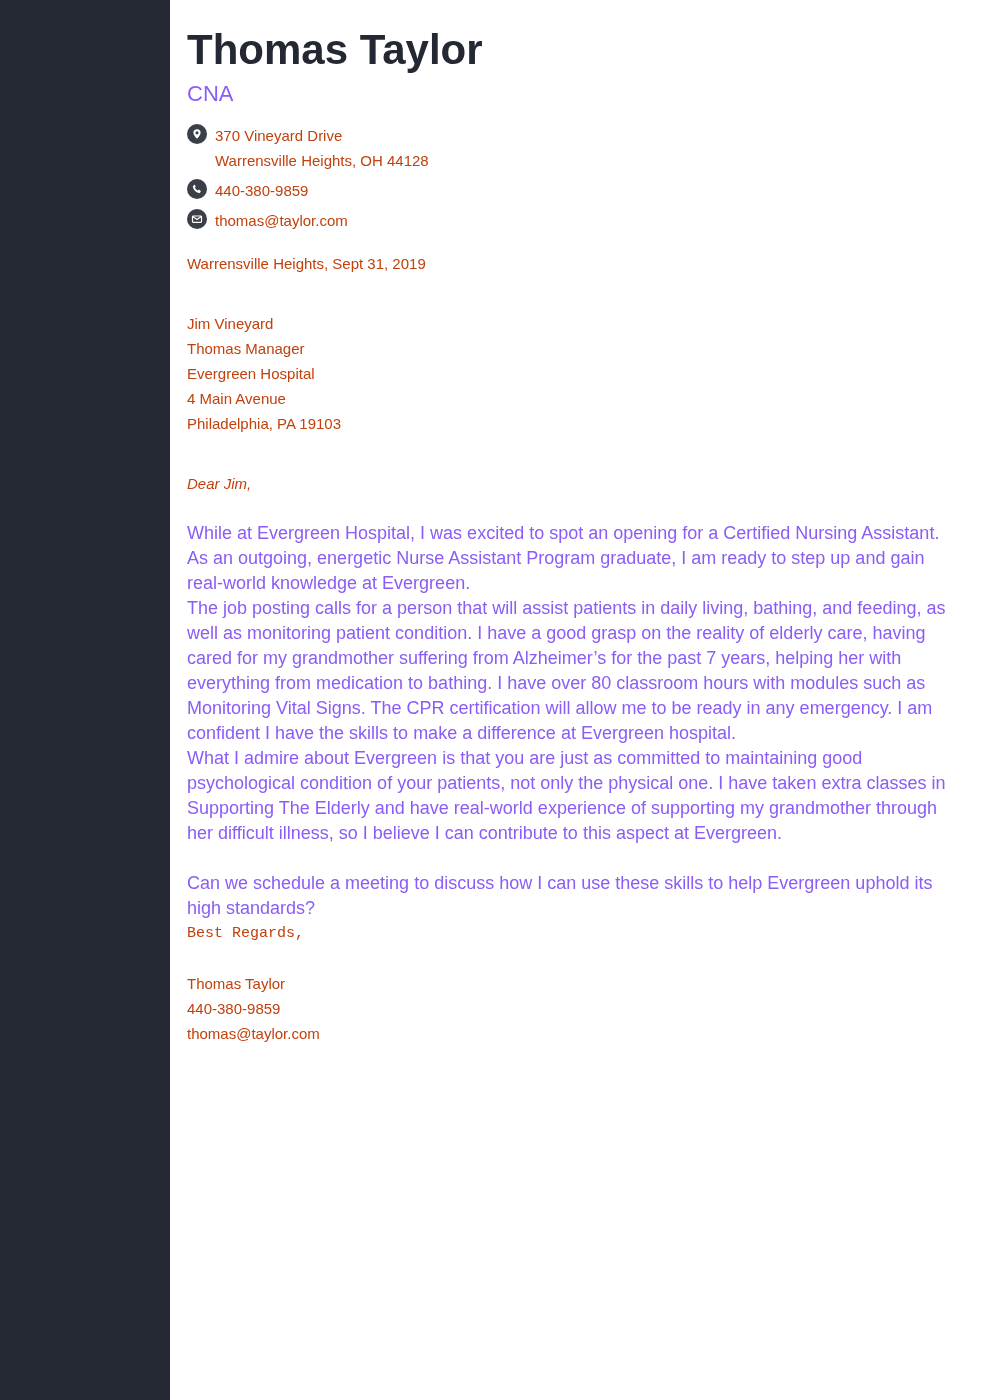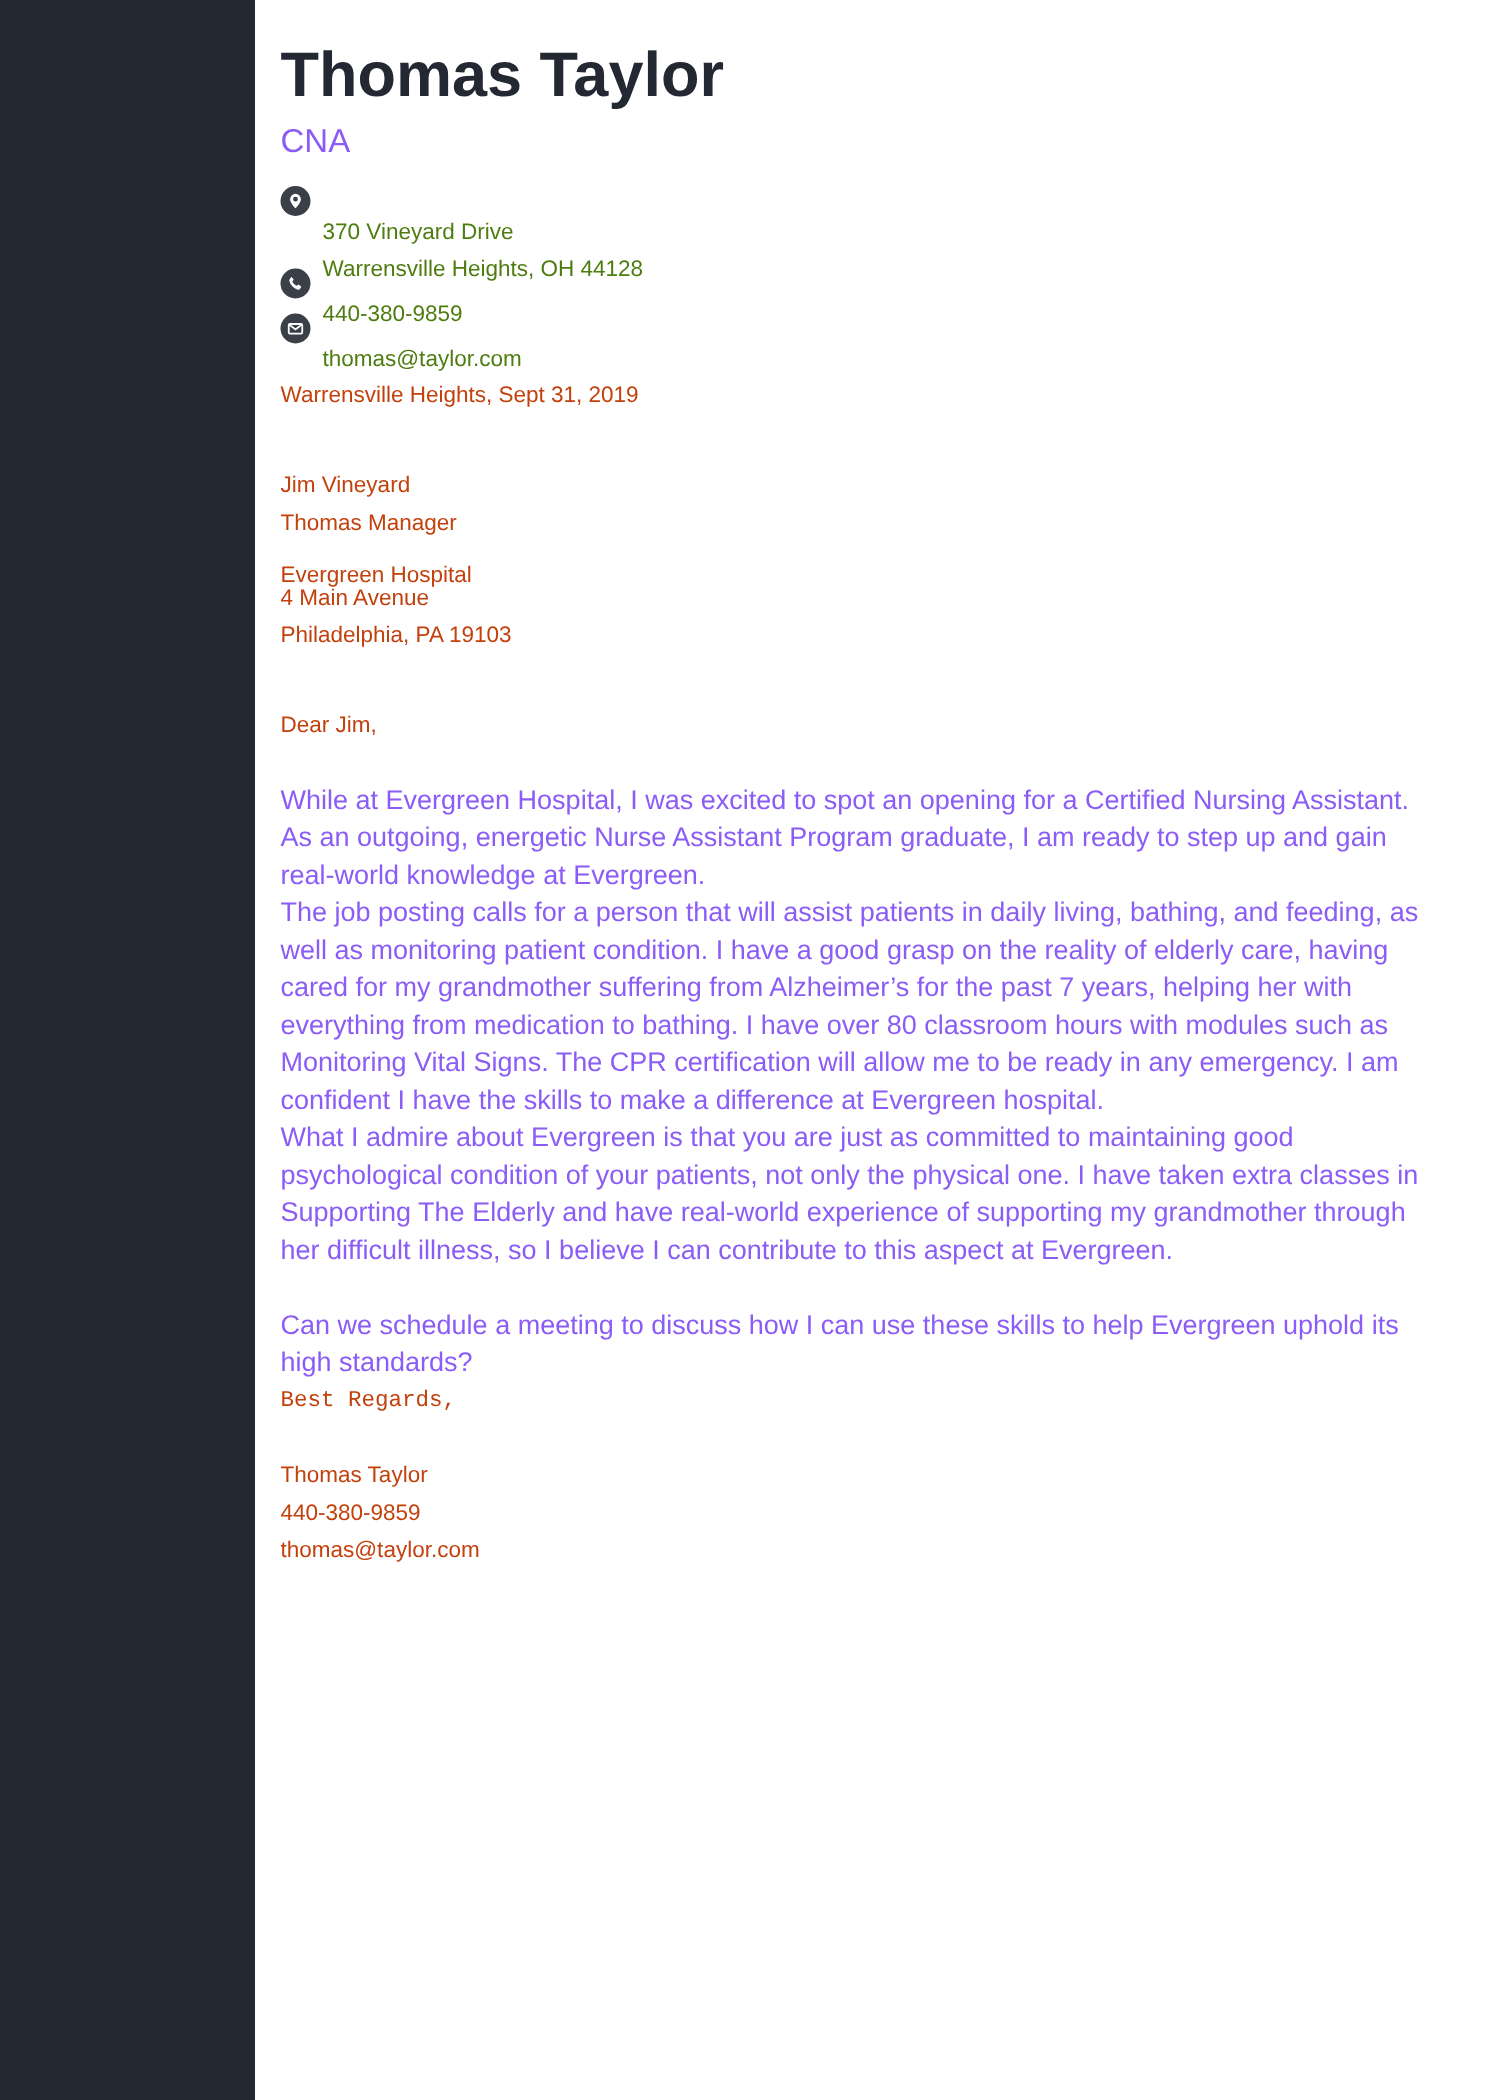--- a/index.html
+++ b/index.html
@@ -5,21 +5,21 @@
   * { margin: 0; padding: 0; box-sizing: border-box; }
   html, body { width: 990px; height: 1400px; background: #ffffff; overflow: hidden; }
   body { position: relative; font-family: "Liberation Sans", sans-serif; color: #333a44; }
   .sidebar { position: absolute; left: 0; top: 0; width: 170px; height: 1400px; background: #232832; }
   .page { position: absolute; left: 187px; top: 0; width: 780px; }
   .name { position: absolute; top: 26px; left: 0; font-size: 42px; font-weight: bold; color: #232832; letter-spacing: 0px; line-height: 48px; white-space: nowrap; }
   .title { position: absolute; top: 81px; left: 0; font-size: 22px; color: #8b5cf6; line-height: 26px; }
   .contact-row { position: absolute; left: 0; display: flex; align-items: flex-start; }
   .icon { width: 20px; height: 20px; border-radius: 50%; background: #3a3f48; display: flex; align-items: center; justify-content: center; flex-shrink: 0; }
   .icon svg { display: block; }
-  .contact-text { margin-left: 8px; font-size: 15px; line-height: 25px; color: #4d7c0f; margin-top: 19px; }
+  .contact-text { margin-left: 8px; font-size: 15px; line-height: 25px; color: #c2410c; }
   .text { position: absolute; left: 0; font-size: 15px; line-height: 25px; color: #c2410c; white-space: nowrap; }
   .para { position: absolute; left: 0; width: 775px; font-size: 18px; line-height: 25px; color: #8b5cf6; }
 </style>
 </head>
 <body>
 
 <div class="sidebar"></div>
 
 <div class="page">
   <div class="name">Thomas Taylor</div>
@@ -53,25 +53,25 @@
           <path d="M1.8 3.4L6 6.6l4.2-3.2" fill="none" stroke="#ffffff" stroke-width="1.2"></path>
         </svg>
     </span>
     <div class="contact-text">thomas@taylor.com</div>
   </div>
 
   <div class="text" style="top:251px;">Warrensville Heights, Sept 31, 2019</div>
 
   <div class="text" style="top:311px;">Jim Vineyard</div>
   <div class="text" style="top:336px;">Thomas Manager</div>
-  <div class="text" style="top:371px;">Evergreen Hospital</div>
+  <div class="text" style="top:361px;">Evergreen Hospital</div>
   <div class="text" style="top:386px;">4 Main Avenue</div>
   <div class="text" style="top:411px;">Philadelphia, PA 19103</div>
 
-  <div class="text" style="top:471px;">Dear Jim,</div>
+  <div class="text" style="top:471px;font-style:italic;">Dear Jim,</div>
 
   <div class="para" style="top:521px;">While at Evergreen Hospital, I was excited to spot an opening for a Certified Nursing Assistant. As an outgoing, energetic Nurse Assistant Program graduate, I am ready to step up and gain real-world knowledge at Evergreen.</div>
   <div class="para" style="top:596px;">The job posting calls for a person that will assist patients in daily living, bathing, and feeding, as well as monitoring patient condition. I have a good grasp on the reality of elderly care, having cared for my grandmother suffering from Alzheimer’s for the past 7 years, helping her with everything from medication to bathing. I have over 80 classroom hours with modules such as Monitoring Vital Signs. The CPR certification will allow me to be ready in any emergency. I am confident I have the skills to make a difference at Evergreen hospital.</div>
   <div class="para" style="top:746px;">What I admire about Evergreen is that you are just as committed to maintaining good psychological condition of your patients, not only the physical one. I have taken extra classes in Supporting The Elderly and have real-world experience of supporting my grandmother through her difficult illness, so I believe I can contribute to this aspect at Evergreen.</div>
   <div class="para" style="top:871px;">Can we schedule a meeting to discuss how I can use these skills to help Evergreen uphold its high standards?</div>
 
   <div class="text" style="top:921px;font-family:Liberation Mono, monospace;">Best Regards,</div>
 
   <div class="text" style="top:971px;">Thomas Taylor</div>
   <div class="text" style="top:996px;">440-380-9859</div>

